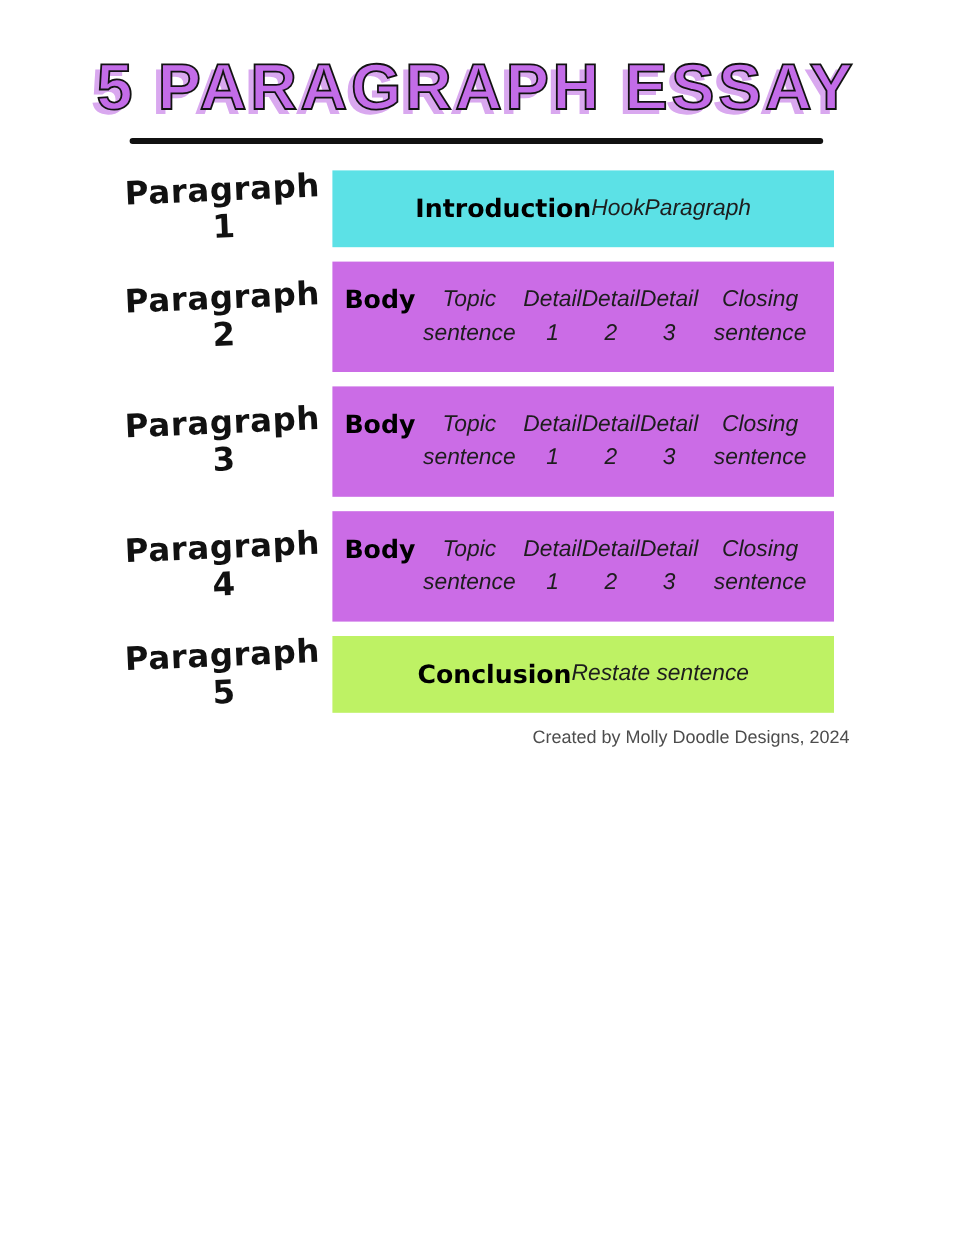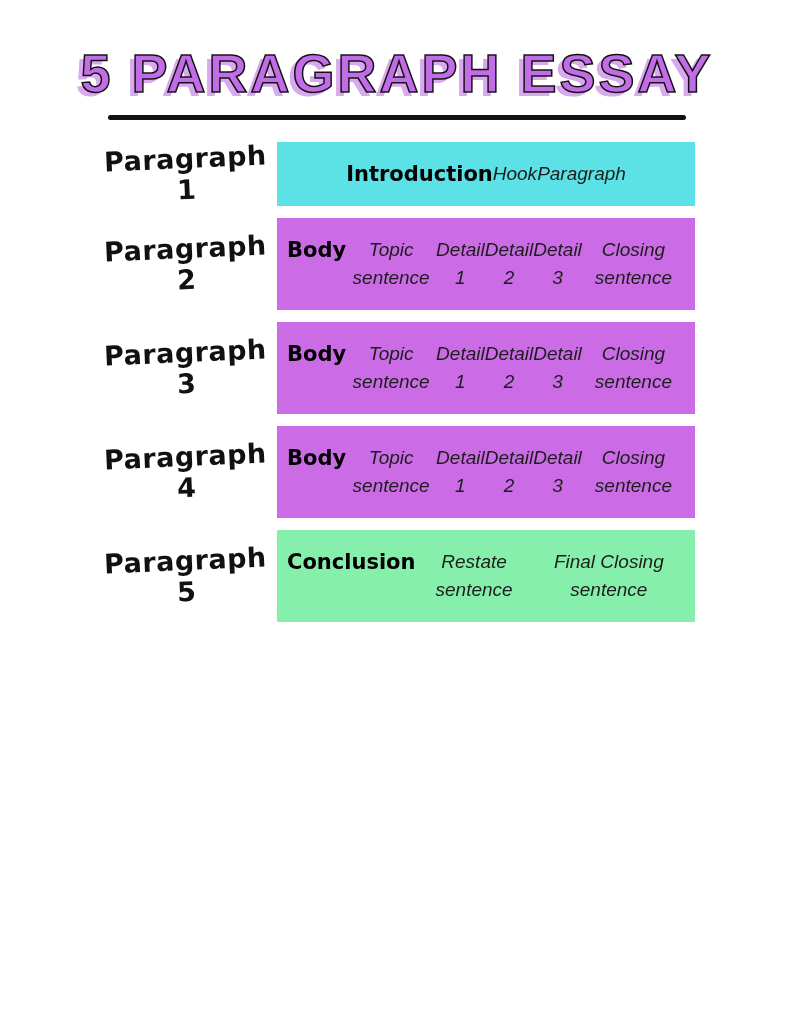--- a/index.html
+++ b/index.html
@@ -130,22 +130,24 @@
           <div class="box-item">Topic sentence</div>
           <div class="box-item">Detail 1</div>
           <div class="box-item">Detail 2</div>
           <div class="box-item">Detail 3</div>
           <div class="box-item">Closing sentence</div>
         </div>
     </section>
 
     <section class="row">
       <div class="row-label">Paragraph 5</div>
-      <div class="box" style="background: #86efac;">
+      <div class="box" style="background: #bef264;">
           <div class="box-heading">Conclusion</div>
           <div class="box-item">Restate sentence</div>
-          <div class="box-item">Final Closing sentence</div>
         </div>
     </section>
   </div>
 
+  <div class="footer">
+    <span>Created by Molly Doodle Designs, 2024</span>
+  </div>
 
 </div>
 
 </body></html>

